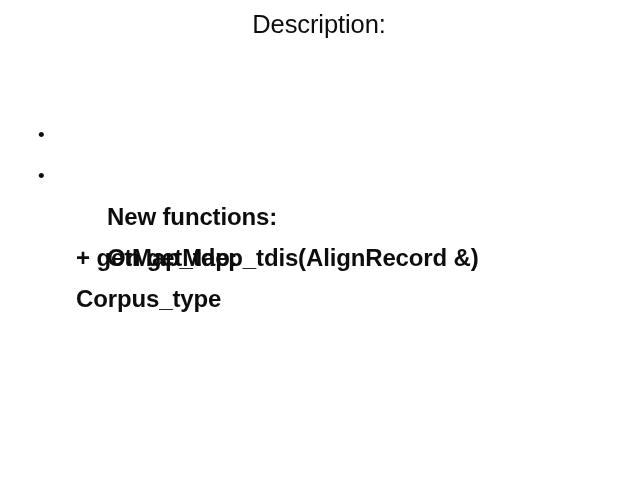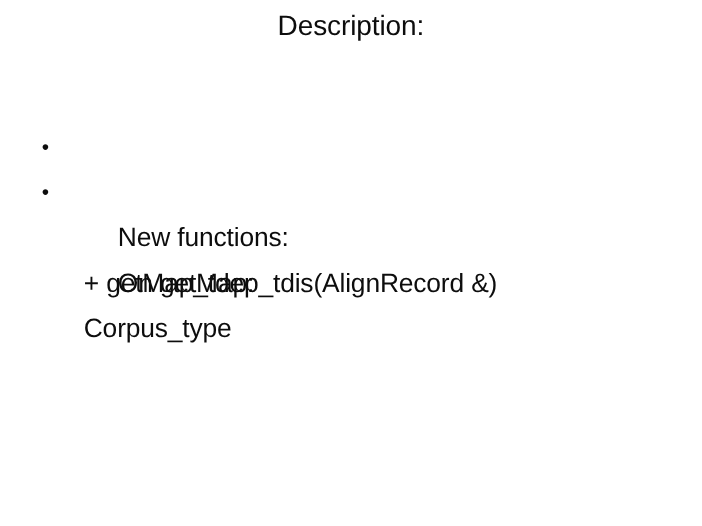--- a/index.html
+++ b/index.html
@@ -63,20 +63,21 @@
     left: 38px;
     top: 0;
     width: 12px;
     height: 41px;
     line-height: 41px;
     font-size: 19px;
     text-align: left;
   }
   .line-text {
     display: inline;
+    font-weight: bold;
   }
 </style>
 </head>
 <body>
 
 <div class="slide">
 
   <div class="title-block">
     <div class="title-line">Description:</div>
   </div>

